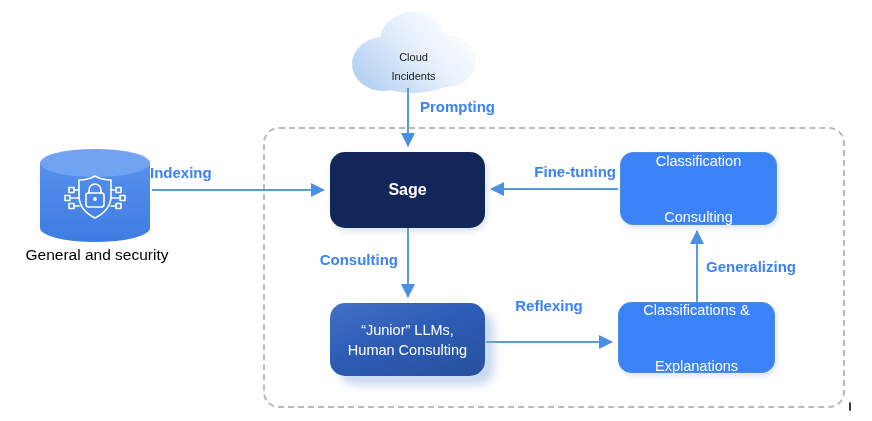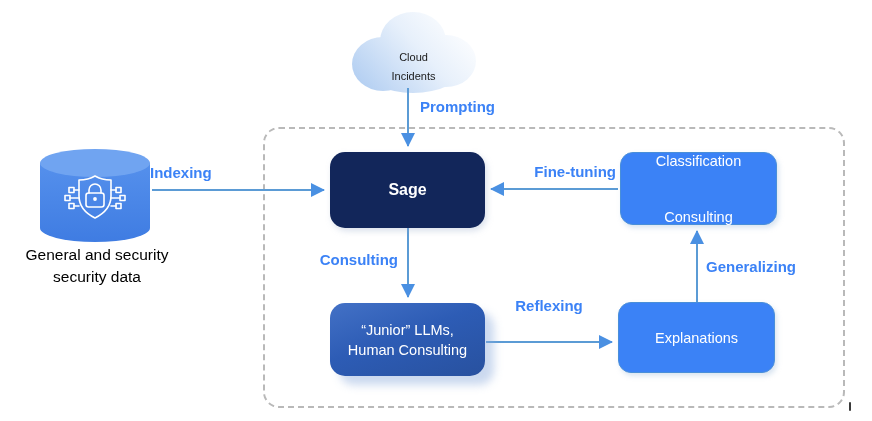--- a/index.html
+++ b/index.html
@@ -103,21 +103,20 @@
       <rect x="25" y="47.5" width="5" height="5" fill="none"></rect>
       <rect x="29" y="55.5" width="5" height="5" fill="none"></rect>
       <path d="M71,42 h5 M71,50 h9 M71,58 h5"></path>
       <rect x="76" y="39.5" width="5" height="5" fill="none"></rect>
       <rect x="80" y="47.5" width="5" height="5" fill="none"></rect>
       <rect x="76" y="55.5" width="5" height="5" fill="none"></rect>
     </g>
   </svg>
   <div class="abs db-caption">
     <div>General and security</div>
-    <div>security data</div>
   </div>
 
   <svg id="arrows" class="abs">
     <defs>
       <marker id="ah" markerWidth="8" markerHeight="8" refX="6.5" refY="3.5" orient="auto">
         <path d="M0,0 L7,3.5 L0,7 Z" fill="#4a90e2"></path>
       </marker>
     </defs>
     <g stroke="#5b9bd5" stroke-width="2" fill="none">
       <line x1="408" y1="88" x2="408" y2="146" marker-end="url(#ah)"></line>
@@ -144,18 +143,19 @@
     <div>“Junior” LLMs,</div>
     <div>Human Consulting</div>
   </div>
 
   <div class="abs node teal guidelines">
     <div>Classification</div>
     <div>Consulting</div>
   </div>
 
   <div class="abs node teal classifications">
+    <div>Classifications  &amp;</div>
     <div>Explanations</div>
   </div>
 
   <div class="abs stray-mark"></div>
 
 </div>
 
 </body></html>

